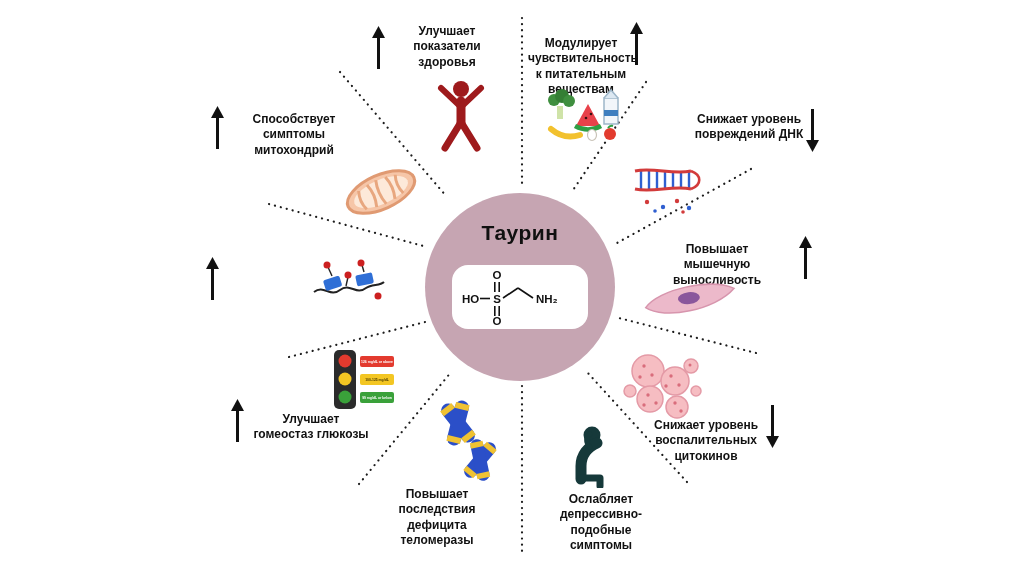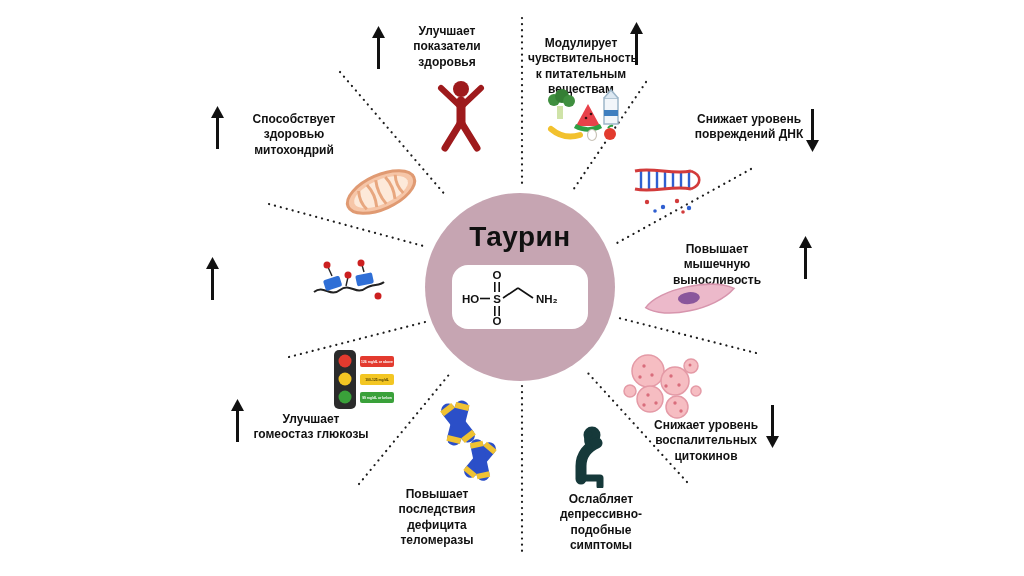--- a/index.html
+++ b/index.html
@@ -45,21 +45,21 @@
   #ico-traffic{left:330px;top:348px;width:66px;height:64px;}
   #ico-epigenetics{left:312px;top:256px;width:74px;height:50px;}
   #ico-mitochondria{left:340px;top:162px;width:82px;height:60px;}
   
   .center-node{
     position:absolute;z-index:3;left:425px;top:193px;width:190px;height:188px;
     background:#c6a5b2;border-radius:50%;
   }
   .center-title{
     position:absolute;left:0;right:0;top:28px;text-align:center;
-    font-size:28px;font-weight:bold;color:#101010;letter-spacing:.5px;
+    font-size:21px;font-weight:bold;color:#101010;letter-spacing:.5px;
   }
   .molecule-box{
     position:absolute;left:27px;top:72px;width:136px;height:64px;
     background:#ffffff;border-radius:16px;
   }
   .molecule-box svg{display:block;}
 </style>
 </head>
 <body>
 
@@ -296,21 +296,21 @@
       <line x1="52" y1="16" x2="50" y2="9"></line>
     </g>
     <g fill="#cc2020">
       <circle cx="15" cy="9" r="3.5"></circle>
         <circle cx="36" cy="19" r="3.5"></circle>
       <circle cx="49" cy="7" r="3.5"></circle>
         <circle cx="66" cy="40" r="3.5"></circle>
     </g>
   </svg>
 
-  <div id="lbl-mitochondria" class="lbl">Способствует здоровью
+  <div id="lbl-mitochondria" class="lbl">Способствует симптомы
 митохондрий</div>
   <svg id="arr-mitochondria" class="arr" viewBox="0 0 13 44">
     <polygon points="6.5,0 13,12 0,12" fill="#111"></polygon>
       <rect x="5" y="10" width="3" height="33" fill="#111"></rect>
   </svg>
   <svg id="ico-mitochondria" class="ico" viewBox="0 0 82 60">
     <g transform="rotate(-24 41 30)">
       <ellipse cx="41" cy="30" rx="36" ry="17" fill="#f6c6a8" stroke="#e09a72" stroke-width="3"></ellipse>
       <ellipse cx="41" cy="30" rx="29" ry="12" fill="#fde9d9"></ellipse>
       <g stroke="#e8a77f" stroke-width="3" fill="none">

